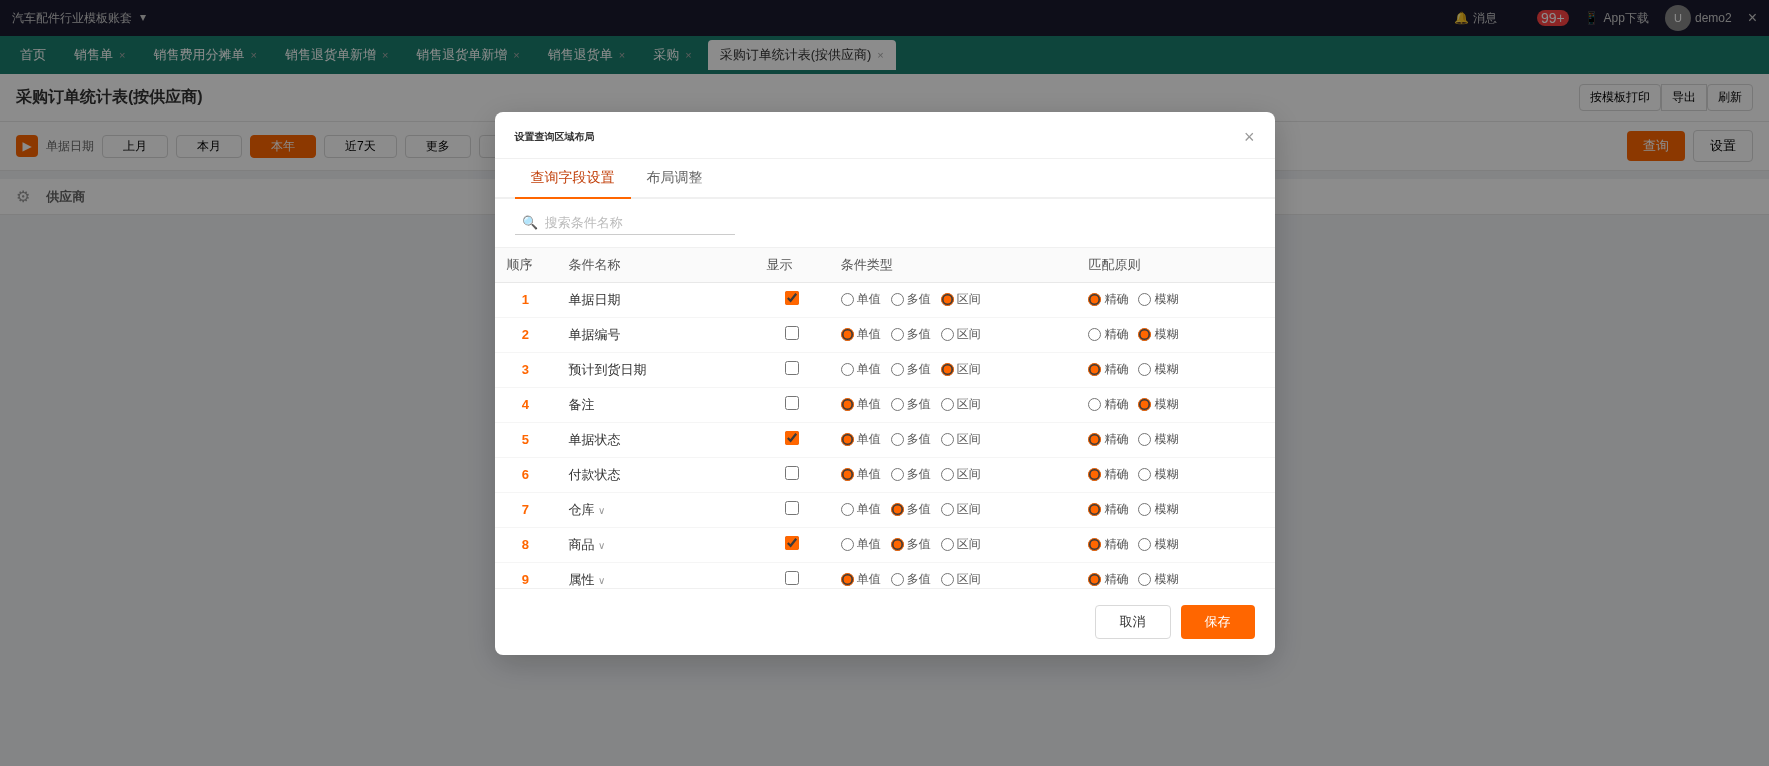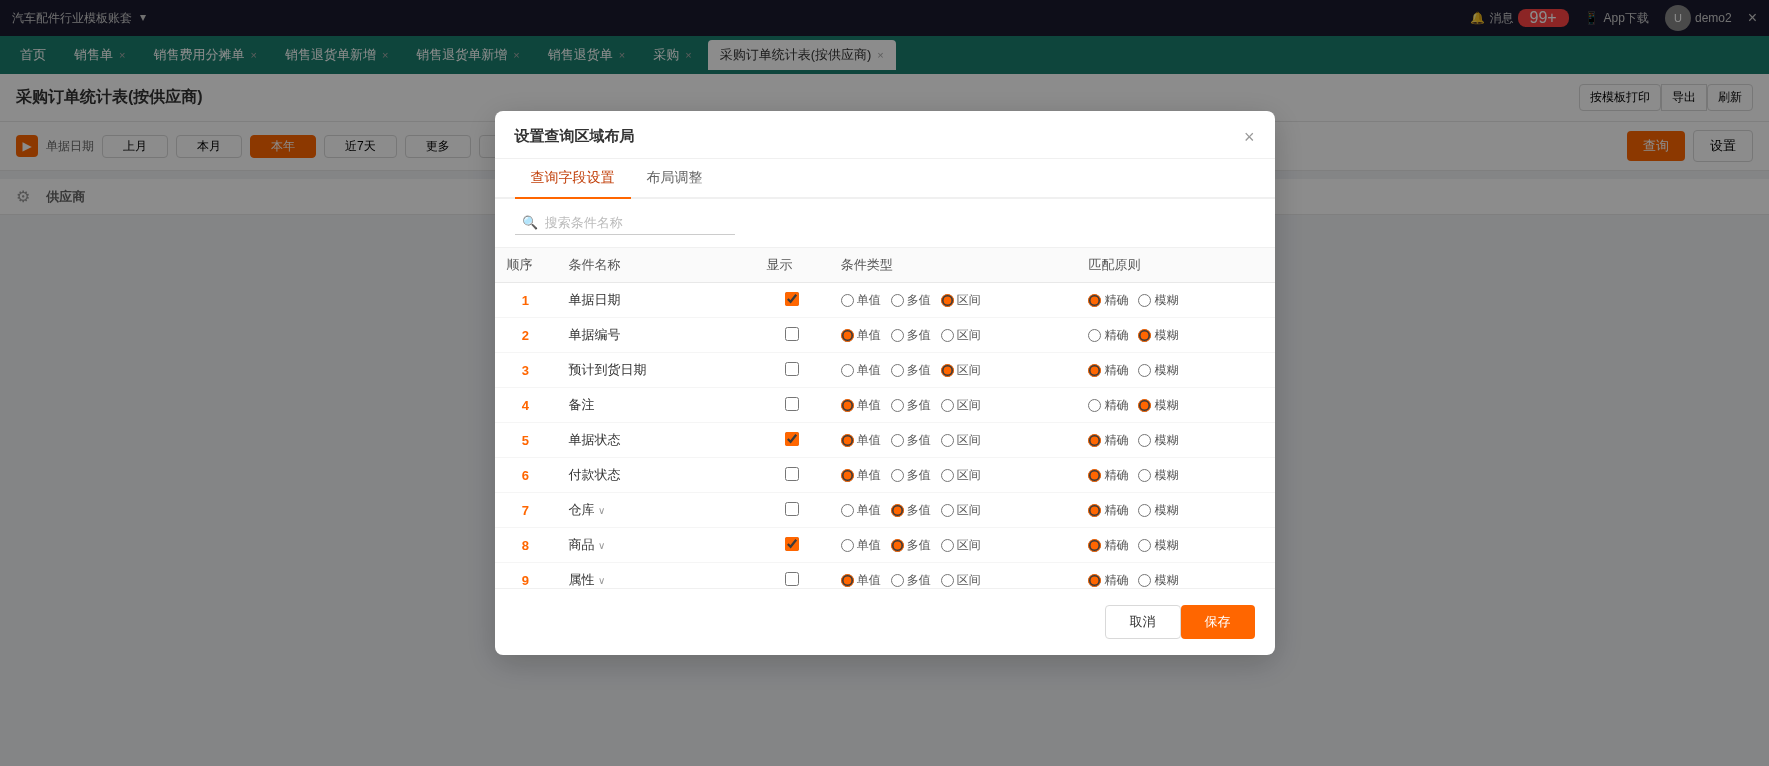--- a/index.html
+++ b/index.html
@@ -11,21 +11,21 @@
       background: #1a1a2e;
       display: flex;
       align-items: center;
       justify-content: space-between;
       padding: 0 12px;
       color: #ccc;
     }
     .top-bar-left { display: flex; align-items: flex-start; gap: 8px; font-size: 12px; }
     .top-bar-right { display: flex; align-items: center; gap: 16px; font-size: 12px; }
     .top-bar-right .notif { display: flex; align-items: center; gap: 4px; }
-    .badge-red { background: #f44; color: #fff; border-radius: 8px; padding: 0 12px; font-size: 16px; }
+    .badge-red { background: #f44; color: #fff; border-radius: 8px; padding: 0 4px; font-size: 14px; margin-left: 36px; }
     .avatar-circle { width: 26px; height: 26px; border-radius: 50%; background: #888; display: inline-flex; align-items: center; justify-content: center; color: #fff; font-size: 11px; }
     .close-x { color: #ccc; cursor: pointer; font-size: 16px; }
 
     
     .nav-bar {
       height: 38px;
       background: #1a7f6e;
       display: flex;
       align-items: center;
       padding: 0 8px;
@@ -114,21 +114,21 @@
       flex-direction: column;
       box-shadow: 0 8px 32px rgba(0,0,0,0.2);
     }
     .dialog-header {
       padding: 16px 20px 12px;
       border-bottom: 1px solid #f0f0f0;
       display: flex;
       align-items: center;
       justify-content: space-between;
     }
-    .dialog-title { font-size: 15px; font-weight: bold; color: #333; }
+    .dialog-title { font-size: 10px; font-weight: bold; color: #333; }
     .dialog-close { background: none; border: none; cursor: pointer; font-size: 18px; color: #999; line-height: 1; }
 
     
     .dialog-tabs {
       display: flex;
       gap: 0;
       border-bottom: 2px solid #f0f0f0;
       padding: 0 20px;
     }
     .dialog-tab {
@@ -211,20 +211,21 @@
     .radio-group { display: flex; align-items: center; gap: 10px; flex-wrap: nowrap; }
     .radio-item { display: flex; align-items: center; gap: 3px; font-size: 12px; color: #555; white-space: nowrap; }
     input[type="radio"] { accent-color: #f60; cursor: pointer; }
     input[type="checkbox"] { accent-color: #f60; cursor: pointer; width: 14px; height: 14px; }
 
     
     .dialog-footer {
       padding: 16px 20px;
       display: flex;
       justify-content: flex-end;
+      gap: 10px;
       border-top: 1px solid #f0f0f0;
     }
     .btn-cancel {
       border: 1px solid #d9d9d9;
       background: #fff;
       padding: 7px 24px;
       border-radius: 4px;
       cursor: pointer;
       font-size: 13px;
       color: #333;

